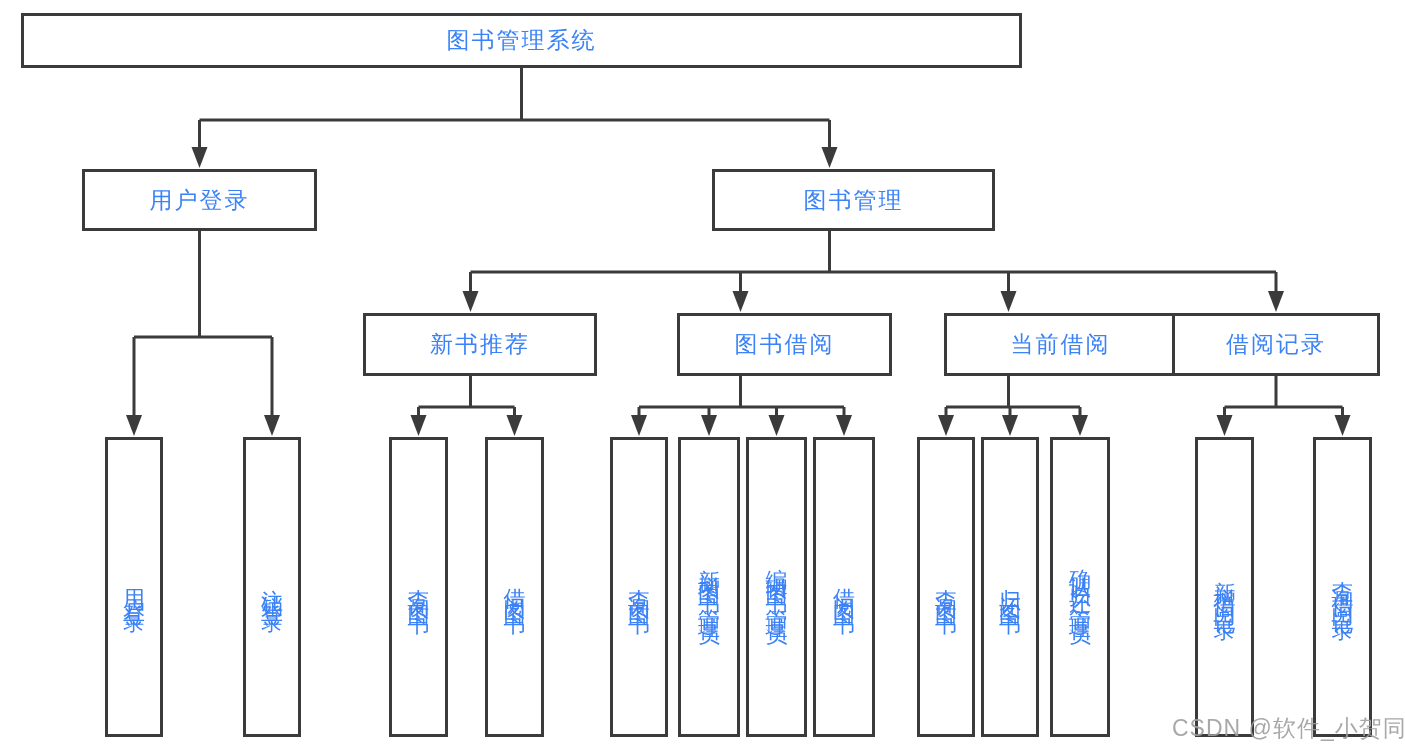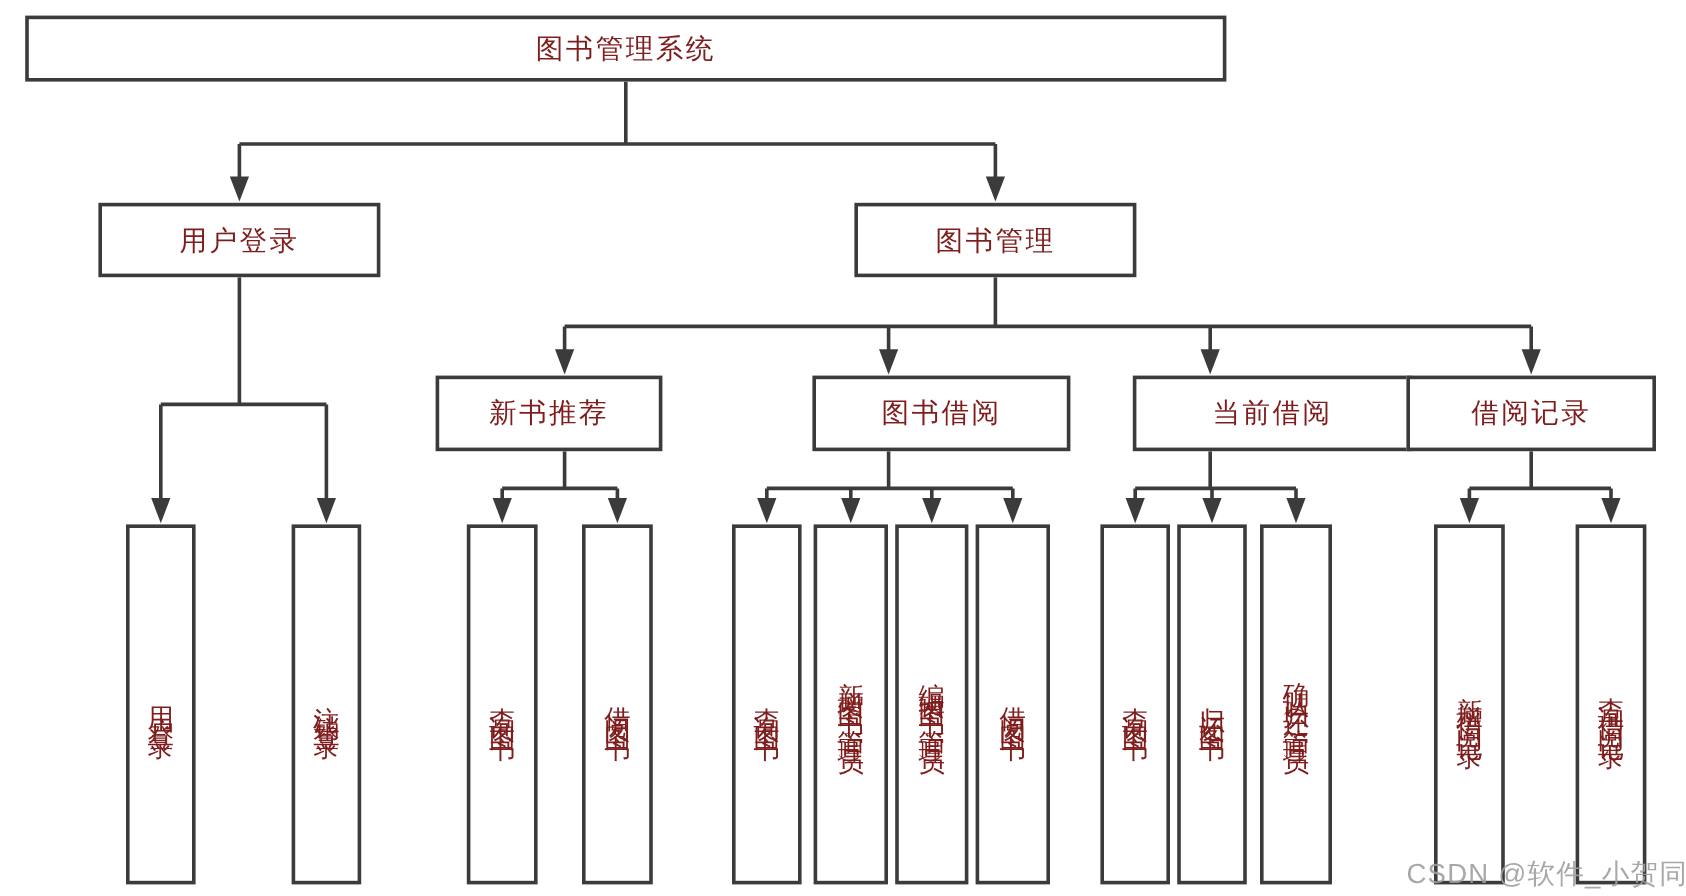--- a/index.html
+++ b/index.html
@@ -12,21 +12,21 @@
   }
   .connectors{
     position:absolute;left:0;top:0;width:1405px;height:747px;
     z-index:1;pointer-events:none;
   }
   .node{
     position:absolute;
     box-sizing:border-box;
     background:#ffffff;
     border:3px solid #3b3b3b;
-    color:#7f1d1d;
+    color:#3b82f6;
     display:flex;align-items:center;justify-content:center;
     z-index:2;
   }
   .h-node{font-size:23px;letter-spacing:2px;white-space:nowrap;}
   .lv1{left:21px;top:13px;width:1001px;height:55px;}
   .lv2{top:169px;height:62px;}
   .lv3{top:313px;height:63px;}
   .v-node{
     top:437px;height:300px;
     writing-mode:vertical-rl;
@@ -99,23 +99,23 @@
         <path fill="none" d="M1276 376 V408.5 M1224.5 407 H1342.5 M1224.5 407 V417 M1342.5 407 V417"></path>
         <polygon stroke="none" points="1216.5,415 1232.5,415 1224.5,436"></polygon>
         <polygon stroke="none" points="1334.5,415 1350.5,415 1342.5,436"></polygon>
       </g>
     </g>
   </svg>
 
   <div class="node h-node lv1">图书管理系统</div>
 
   <div class="node h-node lv2" style="left:82px;width:235px;">用户登录</div>
-  <div class="node h-node lv2" style="left:712px;width:235px;">图书管理</div>
+  <div class="node h-node lv2" style="left:712px;width:283px;">图书管理</div>
 
-  <div class="node h-node lv3" style="left:363px;width:189px;">新书推荐</div>
+  <div class="node h-node lv3" style="left:363px;width:234px;">新书推荐</div>
   <div class="node h-node lv3" style="left:633px;width:215px;margin-left:44px;">图书借阅</div>
   <div class="node h-node lv3" style="left:944px;width:233px;text-align:right;">当前借阅</div>
   <div class="node h-node lv3" style="left:1172px;width:208px;">借阅记录</div>
 
   <div class="node v-node" style="left:105px;width:58px;">用户登录</div>
   <div class="node v-node" style="left:243px;width:58px;">注销登录</div>
 
   <div class="node v-node" style="left:389px;width:59px;">查询图书</div>
   <div class="node v-node" style="left:485px;width:59px;">借阅图书</div>
 

